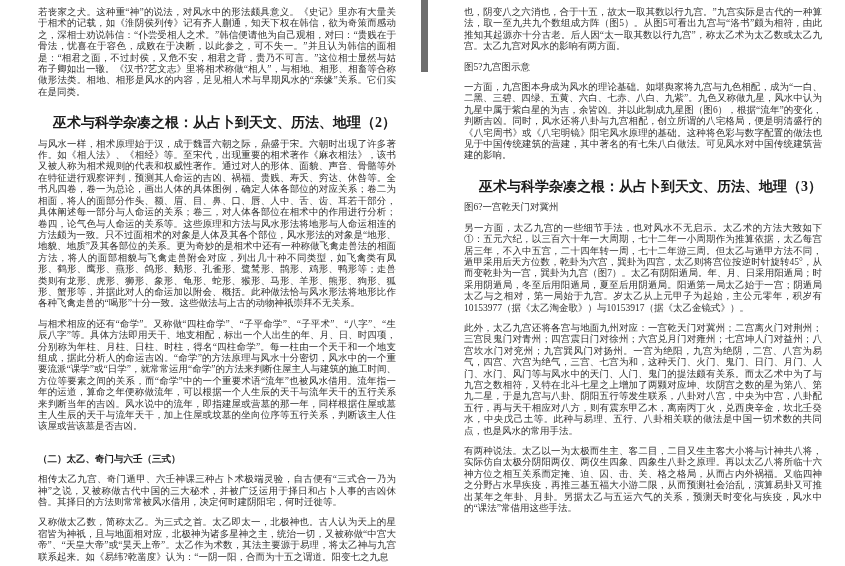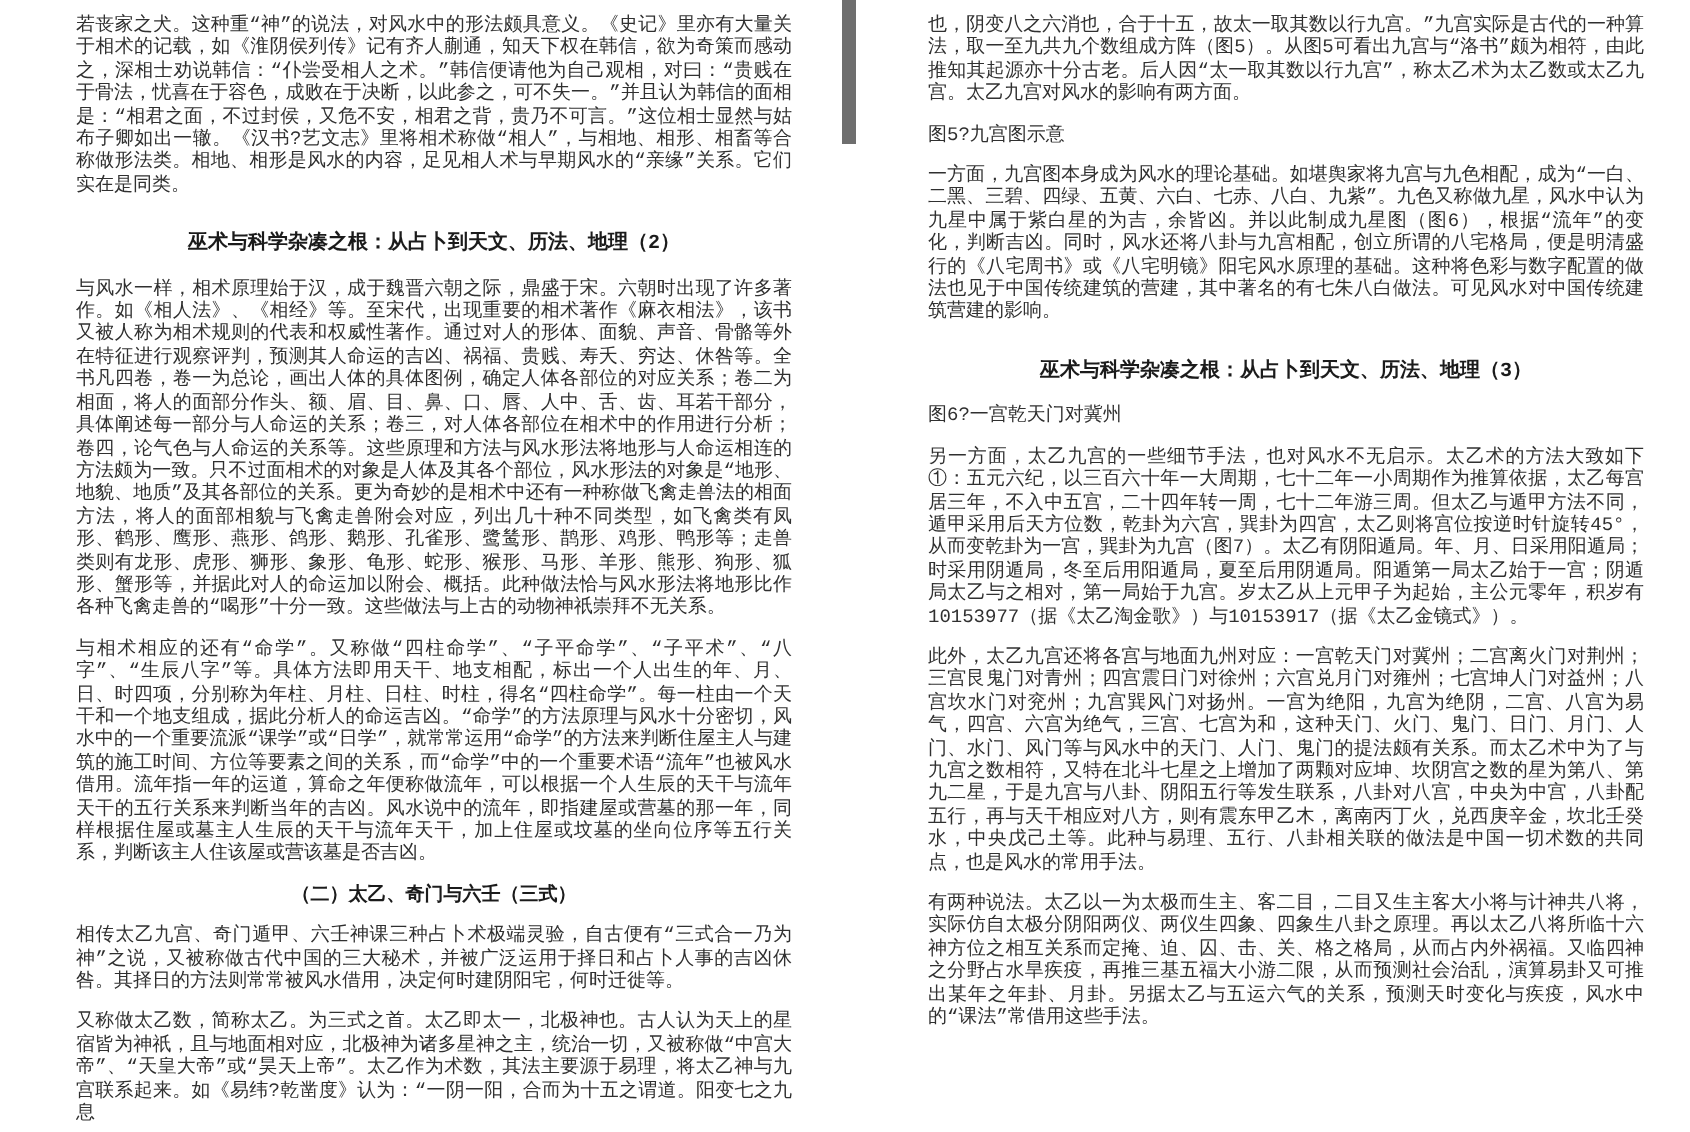--- a/index.html
+++ b/index.html
@@ -37,35 +37,35 @@
     font-size: 9.5px;
     line-height: 11.4px;
     text-align: justify;
     letter-spacing: 0;
   }
   .block.p { margin: 0 0 9px; }
   .block.c { margin: 0 0 9px; }
   .block.h {
     font-weight: bold;
     color: #1b1b1b;
-    font-size: 10px;
+    font-size: 14px;
     margin: 19px 0 10px;
-    text-align: center;
+    text-align: right;
   }
   .block.sh {
     font-weight: bold;
     color: #1b1b1b;
-    margin: 9px 0 9px;
-    text-align: center;
+    margin: 21px 0 9px;
+    text-align: left;
   }
 </style>
 </head>
 <body>
 
-<div class="canvas" style="color: rgb(48, 48, 48); background: rgb(255, 255, 255); font-family: Liberation Mono, monospace;">
+<div class="canvas" style="color: rgb(48, 48, 48); background: rgb(255, 255, 255);">
   <div class="divider-bar" style="background: rgb(110, 110, 110);"></div>
   <div class="page page-left">
       <div class="block p">若丧家之犬。这种重“神”的说法，对风水中的形法颇具意义。《史记》里亦有大量关于相术的记载，如《淮阴侯列传》记有齐人蒯通，知天下权在韩信，欲为奇策而感动之，深相士劝说韩信：“仆尝受相人之术。”韩信便请他为自己观相，对曰：“贵贱在于骨法，忧喜在于容色，成败在于决断，以此参之，可不失一。”并且认为韩信的面相是：“相君之面，不过封侯，又危不安，相君之背，贵乃不可言。”这位相士显然与姑布子卿如出一辙。《汉书?艺文志》里将相术称做“相人”，与相地、相形、相畜等合称做形法类。相地、相形是风水的内容，足见相人术与早期风水的“亲缘”关系。它们实在是同类。</div>
       <div class="block h">巫术与科学杂凑之根：从占卜到天文、历法、地理（2）</div>
       <div class="block p">与风水一样，相术原理始于汉，成于魏晋六朝之际，鼎盛于宋。六朝时出现了许多著作。如《相人法》、《相经》等。至宋代，出现重要的相术著作《麻衣相法》，该书又被人称为相术规则的代表和权威性著作。通过对人的形体、面貌、声音、骨骼等外在特征进行观察评判，预测其人命运的吉凶、祸福、贵贱、寿夭、穷达、休咎等。全书凡四卷，卷一为总论，画出人体的具体图例，确定人体各部位的对应关系；卷二为相面，将人的面部分作头、额、眉、目、鼻、口、唇、人中、舌、齿、耳若干部分，具体阐述每一部分与人命运的关系；卷三，对人体各部位在相术中的作用进行分析；卷四，论气色与人命运的关系等。这些原理和方法与风水形法将地形与人命运相连的方法颇为一致。只不过面相术的对象是人体及其各个部位，风水形法的对象是“地形、地貌、地质”及其各部位的关系。更为奇妙的是相术中还有一种称做飞禽走兽法的相面方法，将人的面部相貌与飞禽走兽附会对应，列出几十种不同类型，如飞禽类有凤形、鹤形、鹰形、燕形、鸽形、鹅形、孔雀形、鹭鸶形、鹊形、鸡形、鸭形等；走兽类则有龙形、虎形、狮形、象形、龟形、蛇形、猴形、马形、羊形、熊形、狗形、狐形、蟹形等，并据此对人的命运加以附会、概括。此种做法恰与风水形法将地形比作各种飞禽走兽的“喝形”十分一致。这些做法与上古的动物神祇崇拜不无关系。</div>
       <div class="block p">与相术相应的还有“命学”。又称做“四柱命学”、“子平命学”、“子平术”、“八字”、“生辰八字”等。具体方法即用天干、地支相配，标出一个人出生的年、月、日、时四项，分别称为年柱、月柱、日柱、时柱，得名“四柱命学”。每一柱由一个天干和一个地支组成，据此分析人的命运吉凶。“命学”的方法原理与风水十分密切，风水中的一个重要流派“课学”或“日学”，就常常运用“命学”的方法来判断住屋主人与建筑的施工时间、方位等要素之间的关系，而“命学”中的一个重要术语“流年”也被风水借用。流年指一年的运道，算命之年便称做流年，可以根据一个人生辰的天干与流年天干的五行关系来判断当年的吉凶。风水说中的流年，即指建屋或营墓的那一年，同样根据住屋或墓主人生辰的天干与流年天干，加上住屋或坟墓的坐向位序等五行关系，判断该主人住该屋或营该墓是否吉凶。</div>
       <div class="block sh">（二）太乙、奇门与六壬（三式）</div>
       <div class="block p">相传太乙九宫、奇门遁甲、六壬神课三种占卜术极端灵验，自古便有“三式合一乃为神”之说，又被称做古代中国的三大秘术，并被广泛运用于择日和占卜人事的吉凶休咎。其择日的方法则常常被风水借用，决定何时建阴阳宅，何时迁徙等。</div>
       <div class="block p">又称做太乙数，简称太乙。为三式之首。太乙即太一，北极神也。古人认为天上的星宿皆为神祇，且与地面相对应，北极神为诸多星神之主，统治一切，又被称做“中宫大帝”、“天皇大帝”或“昊天上帝”。太乙作为术数，其法主要源于易理，将太乙神与九宫联系起来。如《易纬?乾凿度》认为：“一阴一阳，合而为十五之谓道。阳变七之九息</div>
     </div>

